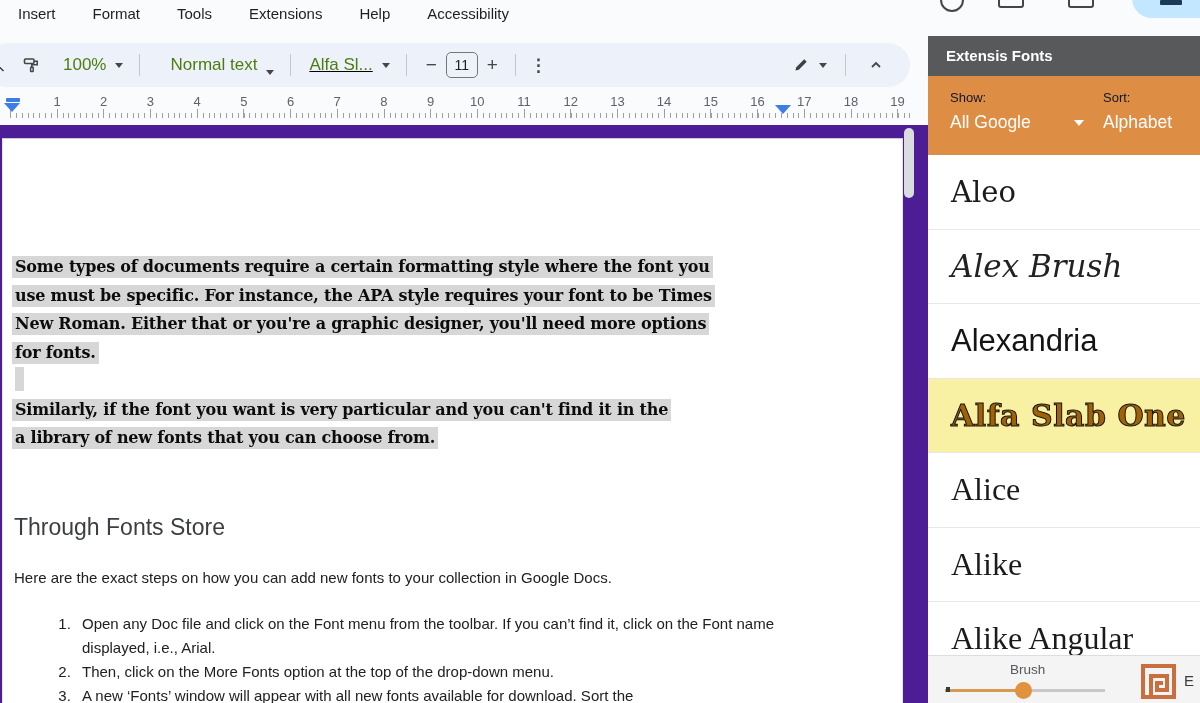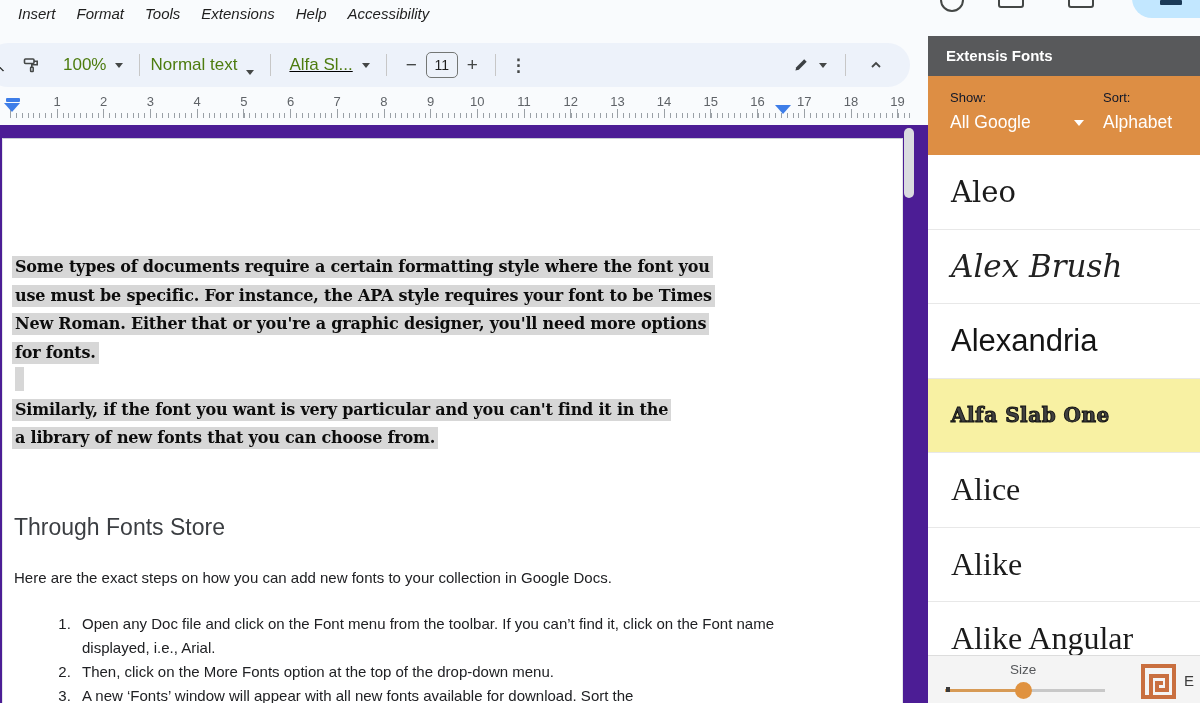--- a/index.html
+++ b/index.html
@@ -2,21 +2,21 @@
 <html><head>
 <meta charset="utf-8">
 <style>
   * { margin:0; padding:0; box-sizing:border-box; }
   html,body { width:1200px; height:703px; overflow:hidden; font-family:"Liberation Sans",sans-serif; }
   #app { position:relative; width:1200px; height:703px; background:#fff; }
 
   
   #chrome { position:absolute; left:0; top:0; width:1200px; height:125px; background:#f9fbfd; }
   #menu-row { position:absolute; left:0; top:0; width:1200px; height:33px; }
-  #menu-items { position:absolute; left:18px; top:5px; display:flex; gap:21px;font-style:italic; }
+  #menu-items { position:absolute; left:18px; top:5px; display:flex; gap:37px; }
   .menu-item { font-size:15px; color:#1f1f1f; cursor:pointer; }
 
   #header-right { position:absolute; right:0; top:0; width:280px; height:36px; overflow:hidden; }
   .partial-circle { position:absolute; left:20px; top:-12px; width:24px; height:24px; border:2px solid #444746; border-radius:50%; }
   .partial-comment { position:absolute; left:78px; top:-14px; width:26px; height:22px; border:2px solid #444746; border-radius:3px; }
   .partial-video { position:absolute; left:148px; top:-14px; width:26px; height:22px; border:2px solid #444746; border-radius:3px; }
   .share-pill { position:absolute; left:212px; top:-22px; width:110px; height:40px; border-radius:20px; background:#c2e7ff; }
   .share-frag { position:absolute; left:28px; top:22px; width:22px; height:5px; background:#1b3a57; border-radius:1px; }
 
   
@@ -69,21 +69,21 @@
   #show-label { left:22px; } #show-value { left:22px; }
   #sort-label { left:175px; } #sort-value { left:175px; white-space:nowrap; }
   .caret-white { width:0; height:0; border-left:5.5px solid transparent; border-right:5.5px solid transparent; border-top:6px solid #fff; position:absolute; top:44px; left:146px; }
 
   #font-list { position:absolute; left:0; top:119px; width:272px; height:500px; background:#fff; }
   .font-row { height:74.5px; border-bottom:1px solid #e8e8e8; display:flex; align-items:center; padding-left:23px; cursor:pointer; background:#fff; overflow:hidden; white-space:nowrap; }
   .font-row.selected { background:#f8f1a3; }
   .f-aleo { font-family:"DejaVu Serif",serif; font-size:29px; color:#1b1b1b; }
   .f-alexbrush { font-family:"DejaVu Serif",serif; font-style:italic; font-size:31px; color:#222; }
   .f-alexandria { font-family:"Liberation Sans",sans-serif; font-size:31px; color:#141414; }
-  .f-alfaslab { font-family:"DejaVu Serif",serif; font-weight:bold; font-size:20px; color:#404040; -webkit-text-stroke:1px #131313; letter-spacing:0.5px; }
+  .f-alfaslab { font-family:"DejaVu Serif",serif; font-weight:bold; font-size:30px; color:#a16207; -webkit-text-stroke:1px #131313; letter-spacing:0.5px; }
   .f-alice,.f-alike,.f-alikeangular { font-family:"Liberation Serif",serif; font-size:32px; color:#1b1b1b; }
 
   #panel-bottombar { position:absolute; left:0; bottom:0; width:272px; height:48px; background:#f4f4f4; border-top:1px solid #ddd; }
   #size-label { position:absolute; left:82px; top:6px; font-size:13.5px; color:#55575a; }
   #slider { position:absolute; left:17px; top:26px; width:160px; height:16px; cursor:pointer; }
   #slider-track { position:absolute; left:0; top:7px; width:160px; height:2.5px; background:#c8c8c8; }
   #slider-fill { position:absolute; left:0; top:7px; width:78px; height:2.5px; background:#d79a55; }
   #slider-dot { position:absolute; left:1px; top:5px; width:4px; height:5px; background:#3a3a3a; }
   #slider-thumb { position:absolute; left:70px; top:0; width:17px; height:17px; border-radius:50%; background:#e0923f; }
   #brand-logo { position:absolute; left:212px; top:7px; }
@@ -121,21 +121,21 @@
           <rect x="2.5" y="3" width="9.5" height="4.5" rx="1" fill="none" stroke="#444746" stroke-width="1.6"></rect>
           <path d="M12 5.2h3.2v3.6H9.8v2.4" fill="none" stroke="#444746" stroke-width="1.6"></path>
           <rect x="8.6" y="11.2" width="2.6" height="4.2" rx="0.5" fill="none" stroke="#444746" stroke-width="1.5"></rect>
         </svg>
       </div>
       <div class="tb-btn" style="margin-left:22px;">
         <span class="tb-label">100%</span>
         <span class="caret-down"></span>
       </div>
       <div class="tb-sep" style="margin-left:16px;"></div>
-      <div class="tb-btn" style="margin-left:0;align-items:flex-end;">
+      <div class="tb-btn" style="margin-left:20px;align-items:flex-end;">
         <span class="tb-label">Normal text</span>
         <span class="caret-down"></span>
       </div>
       <div class="tb-sep" style="margin-left:16px;"></div>
       <div class="tb-btn" style="margin-left:8px;text-decoration:underline;">
         <span class="tb-label">Alfa Sl...</span>
         <span class="caret-down"></span>
       </div>
       <div class="tb-sep" style="margin-left:16px;"></div>
       <span class="pm">−</span>
@@ -244,21 +244,21 @@
           <span class="f-alice">Alice</span>
         </div>
         <div class="font-row">
           <span class="f-alike">Alike</span>
         </div>
         <div class="font-row">
           <span class="f-alikeangular">Alike Angular</span>
         </div>
       </div>
     <div id="panel-bottombar">
-      <span id="size-label">Size</span>
+      <span id="size-label">Brush</span>
       <div id="slider">
         <div id="slider-track"></div>
         <div id="slider-fill"></div>
         <div id="slider-dot"></div>
         <div id="slider-thumb"></div>
       </div>
       <svg id="brand-logo" width="37" height="37" viewBox="0 0 37 37">
         <rect x="3" y="3" width="31" height="31" fill="none" stroke="#c96f3f" stroke-width="4"></rect>
         <path d="M11 34 V13 H27 V27 H17 V20 H23" fill="none" stroke="#c96f3f" stroke-width="4"></path>
       </svg>

